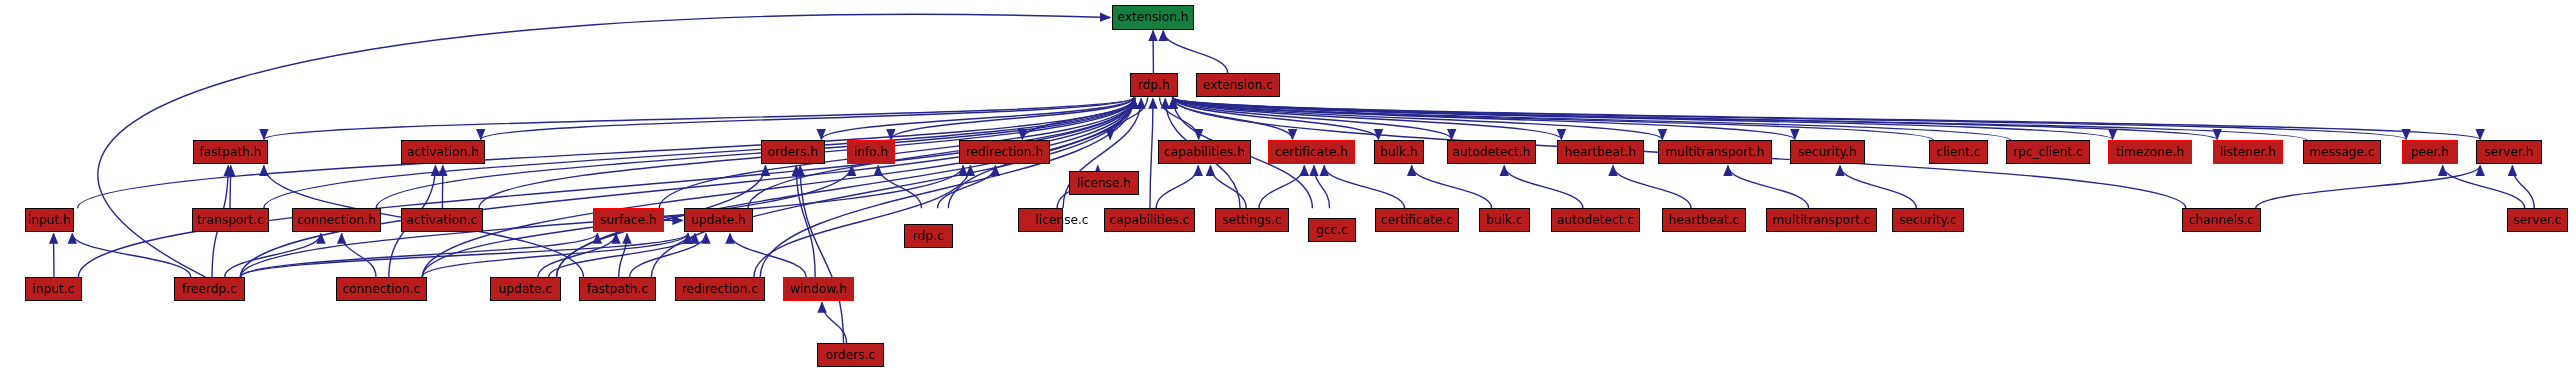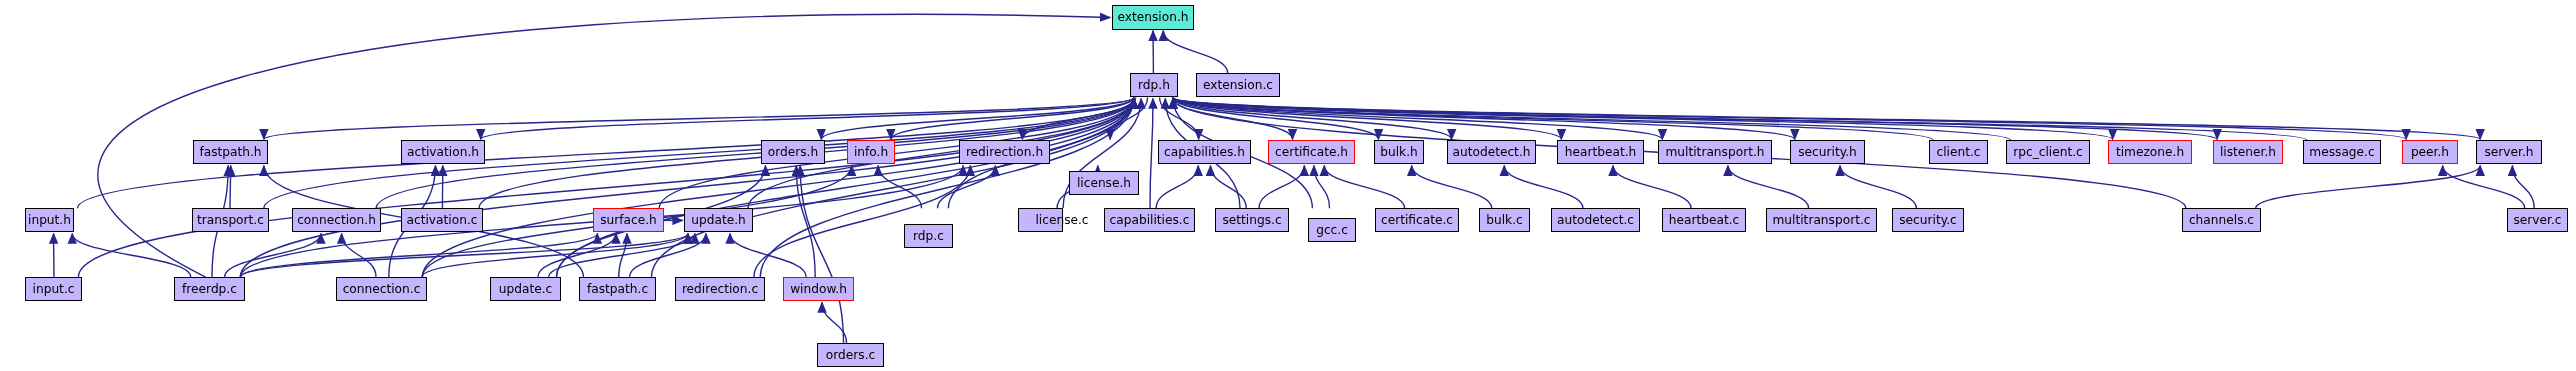--- a/index.html
+++ b/index.html
@@ -8,29 +8,29 @@
     width:2576px;height:372px;
     background:#ffffff;
     overflow:hidden;
     font-family:"DejaVu Sans", sans-serif;
   }
   .edges{position:absolute;left:0;top:0;width:2576px;height:372px;}
   .node{
     position:absolute;
     box-sizing:border-box;
     border:0.9px solid #000000;
-    background:#c4b5fd;
+    background:#b91c1c;
     display:flex;align-items:center;justify-content:center;
     font-size:12.2px;color:#000000;
     white-space:nowrap;
     cursor:pointer;
     z-index:2;
   }
   .node.red{border-color:#ff0000;}
-  .node.main{background:#5eead4;border-width:1.7px;}
+  .node.main{background:#15803d;border-width:1.7px;}
 </style>
 </head>
 <body>
 
 <div class="canvas">
   <svg class="edges" xmlns="http://www.w3.org/2000/svg" width="2576" height="372" viewBox="0 0 2958 427">
     <defs>
       <marker id="arrow" viewBox="0 0 12 10" refX="11" refY="5" markerWidth="13" markerHeight="11" orient="auto-start-reverse" markerUnits="userSpaceOnUse">
         <path d="M0,0 L12,5 L0,10 z" fill="#26268C"></path>
       </marker>

